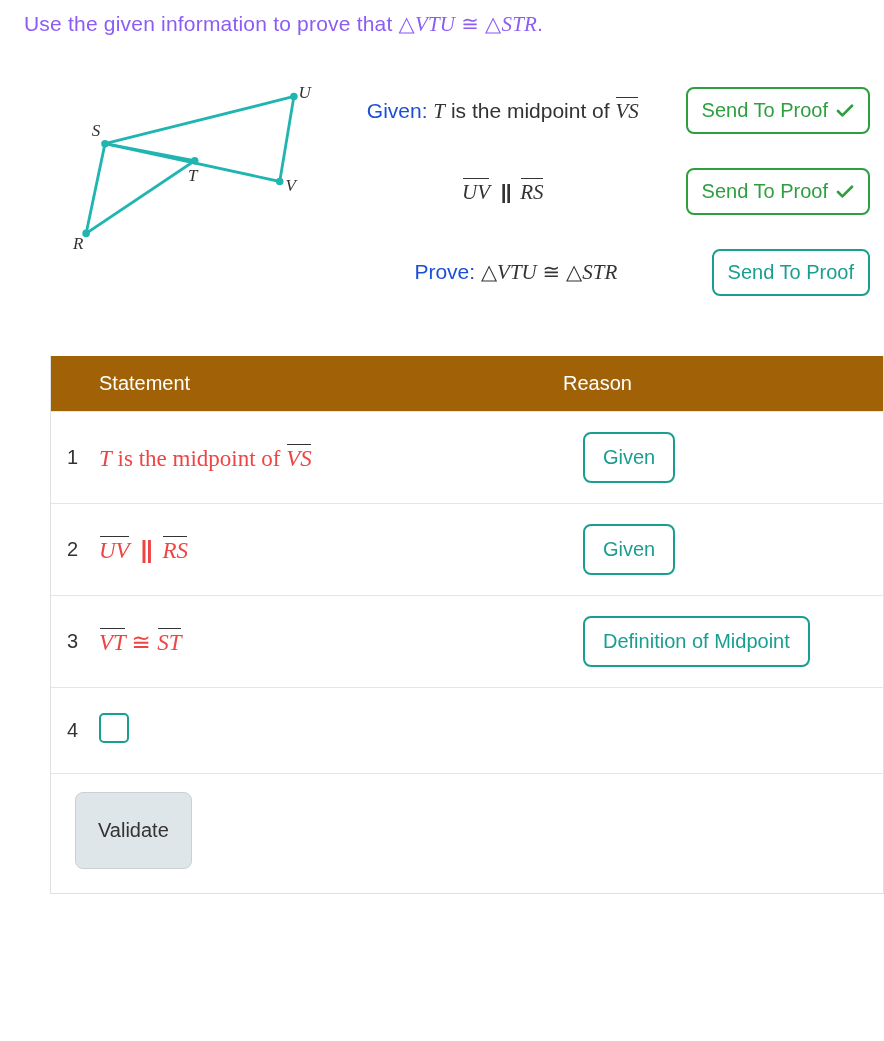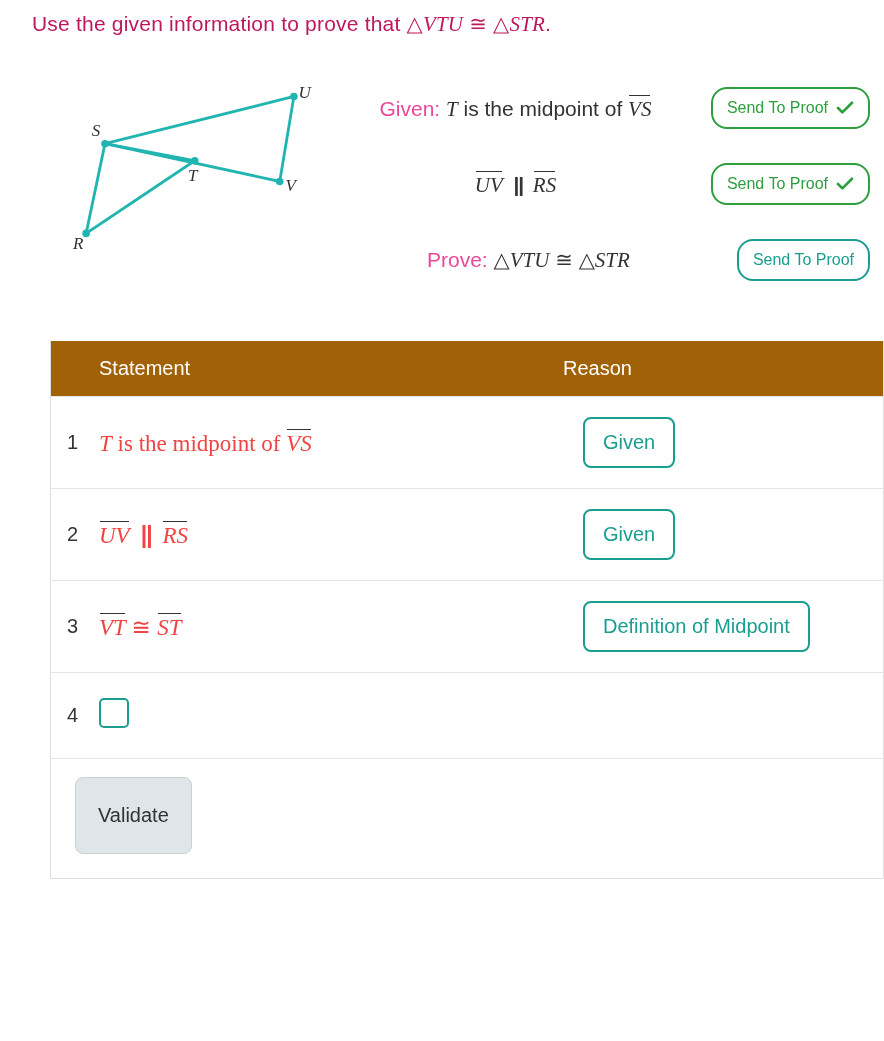--- a/index.html
+++ b/index.html
@@ -4,22 +4,22 @@
 <style>
   * { box-sizing: border-box; margin: 0; padding: 0; }
   body {
     font-family: -apple-system, BlinkMacSystemFont, "Segoe UI", Arial, sans-serif;
     background: #fff;
     color: #333;
     width: 884px;
   }
   .prompt {
     font-size: 21px;
-    color: #be185d;
-    padding: 12px 18px 0 32px;
+    color: #8b5cf6;
+    padding: 12px 18px 0 24px;
     letter-spacing: 0.2px;
   }
   .prompt .math { font-style: italic; font-family: Georgia, 'Times New Roman', serif; }
   .triangle-sym { font-family: Arial, sans-serif; font-style: normal; }
 
   .top-area {
     display: flex;
     align-items: flex-start;
     padding: 50px 14px 40px 60px;
     gap: 20px;
@@ -41,38 +41,38 @@
     align-items: center;
     justify-content: space-between;
     gap: 20px;
   }
   .gp-text {
     font-size: 21px;
     color: #333;
     text-align: center;
     flex: 1;
   }
-  .gp-label { color: #ec4899; }
+  .gp-label { color: #1d4ed8; }
   .seg { position: relative; display: inline-block; font-style: italic; font-family: Georgia,'Times New Roman',serif; padding-top:2px;}
   .seg::before {
     content: "";
     position: absolute;
     top: 0;
     left: 1px; right: 1px;
     height: 1px;
     background: #333;
   }
   .math-it { font-style: italic; font-family: Georgia,'Times New Roman',serif; }
   .send-btn {
     border: 2px solid #1a9e8f;
     background: #fff;
     color: #1a9e8f;
-    border-radius: 16px;
+    border-radius: 8px;
     padding: 10px 14px;
-    font-size: 16px;
+    font-size: 20px;
     display: flex;
     align-items: center;
     gap: 8px;
     cursor: pointer;
     white-space: nowrap;
   }
   .send-btn.done { border-color: #2e9e3f; color: #2e9e3f; }
   .checkmark {
     width: 18px; height: 14px;
     color: #2e9e3f;

